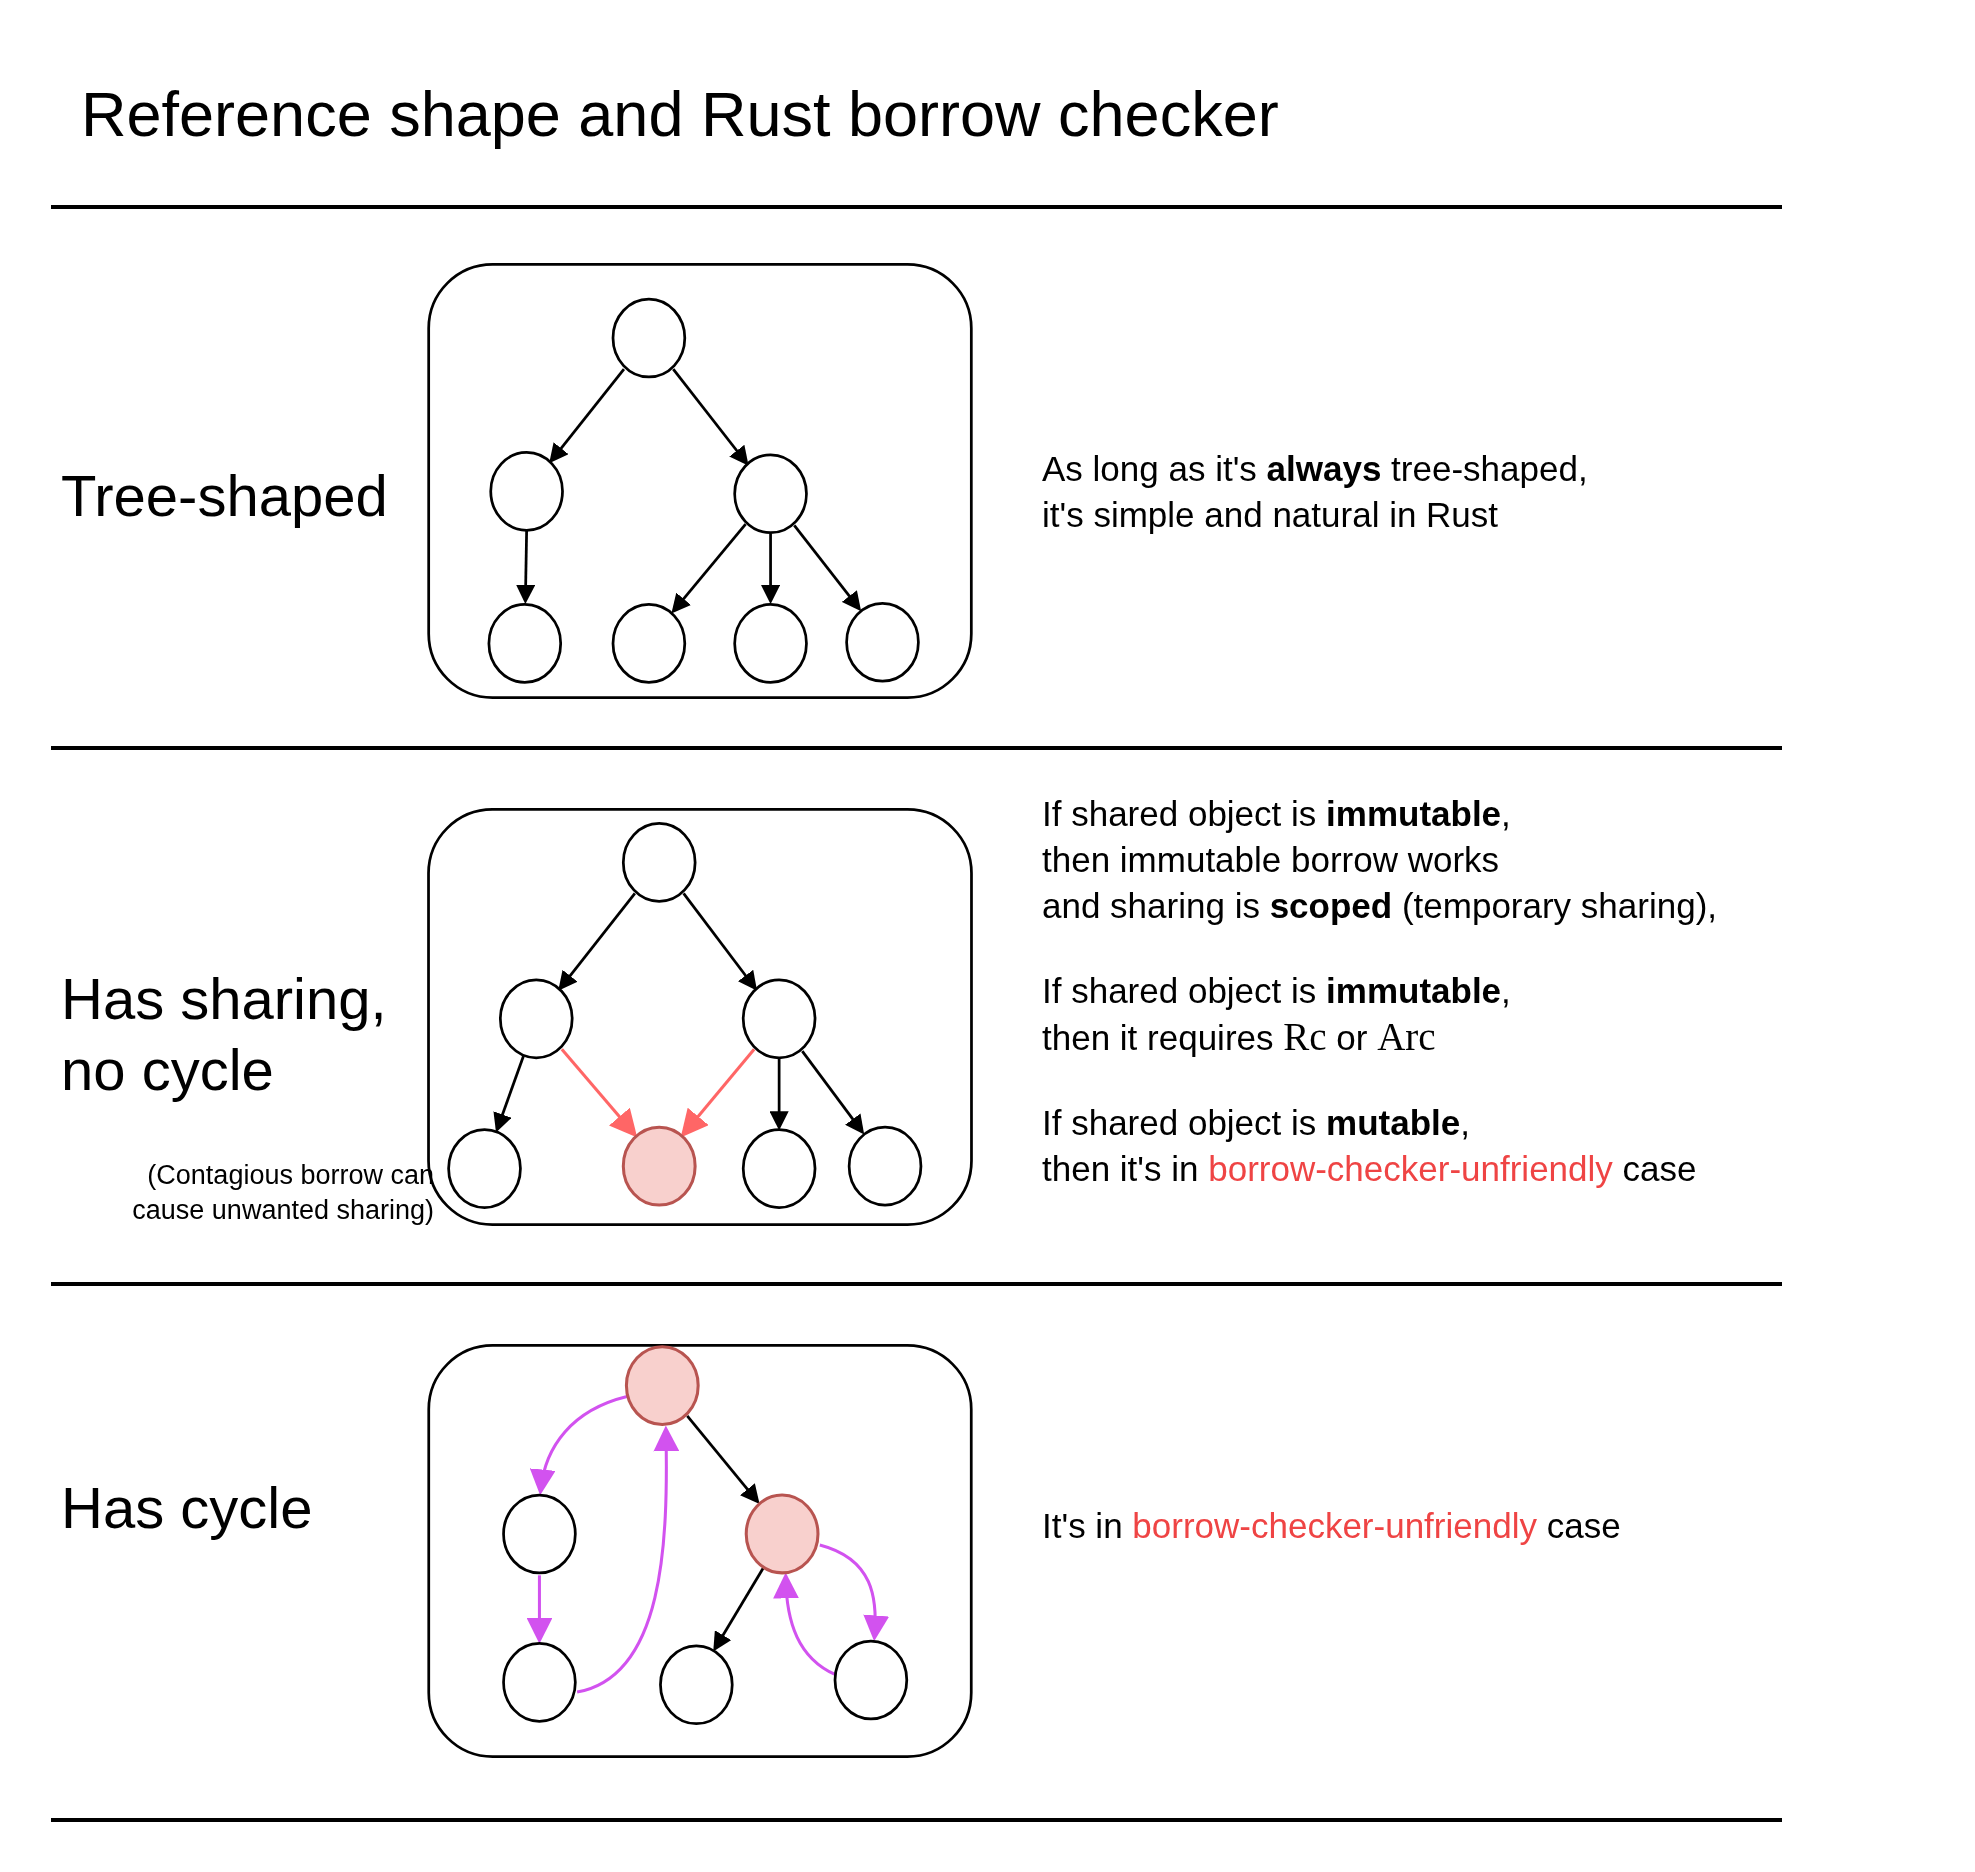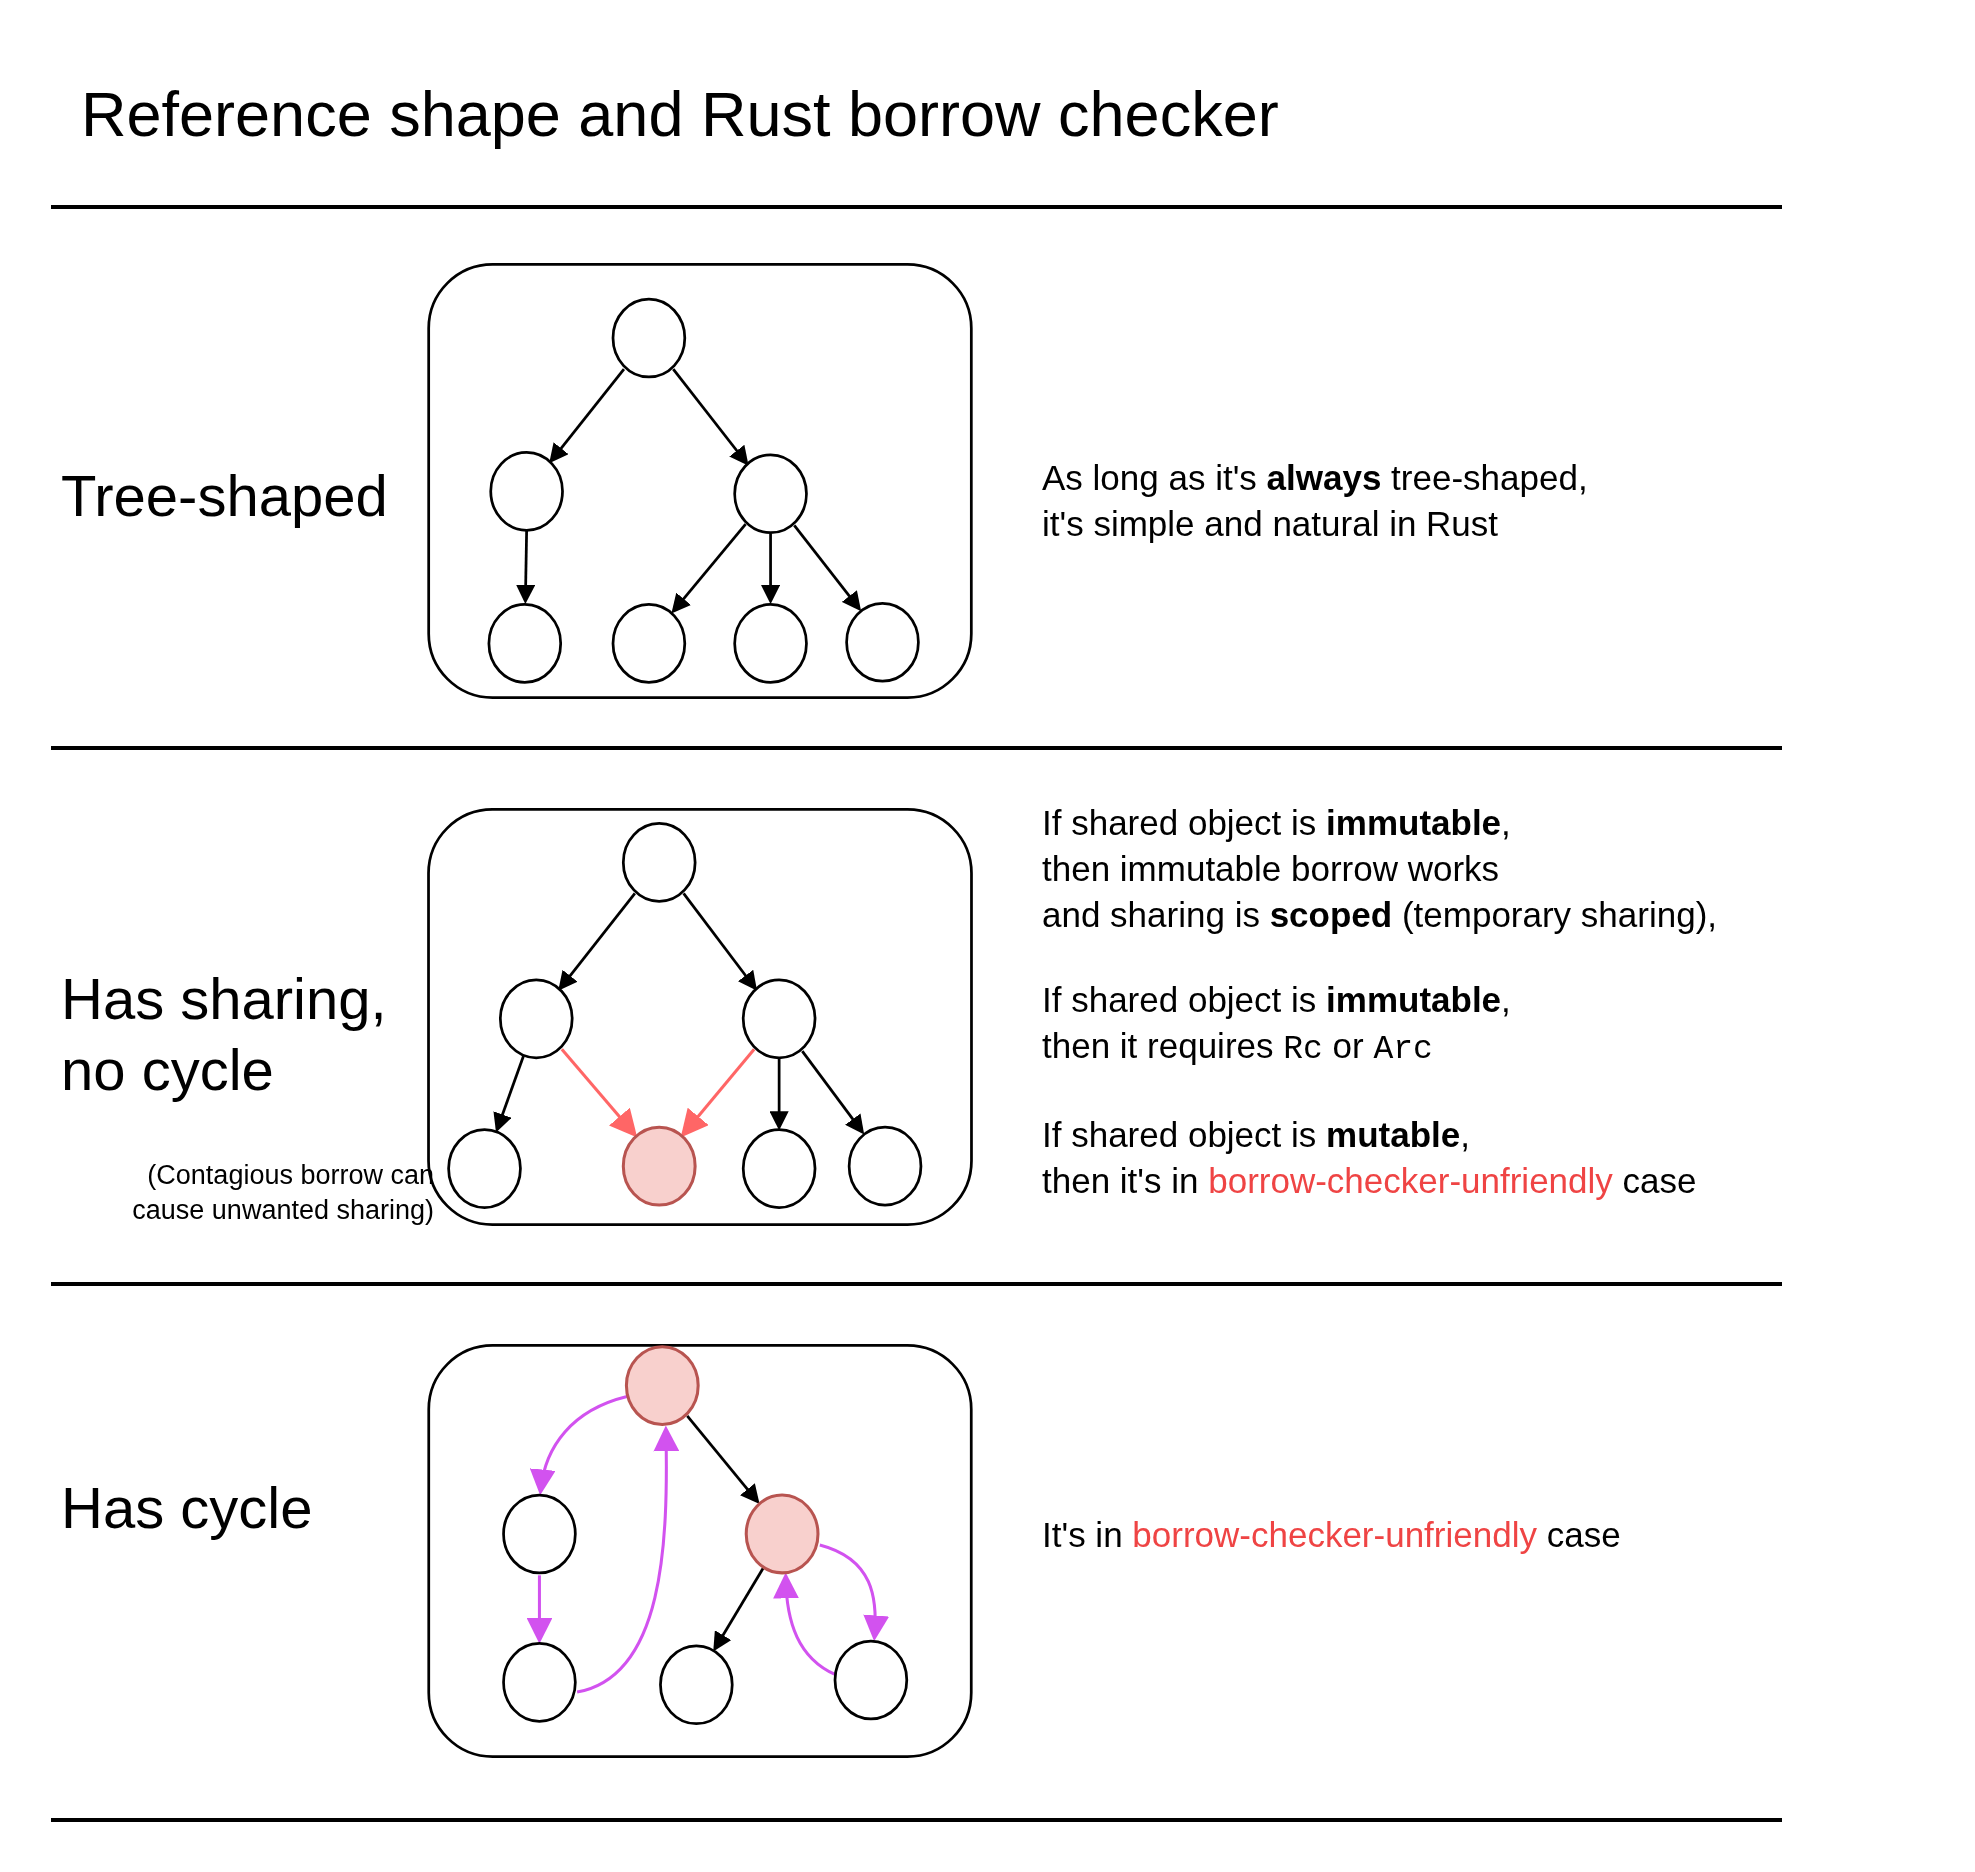--- a/index.html
+++ b/index.html
@@ -8,27 +8,27 @@
   .title{position:absolute;left:81px;top:78px;font-size:63px;font-weight:400;white-space:nowrap;}
   .divider{position:absolute;left:51px;width:1731px;height:4.3px;background:#000;}
   .d1{top:205px}.d2{top:746px}.d3{top:1282px}.d4{top:1818px}
 
   .side-label{position:absolute;left:61px;width:373px;text-align:left;
               font-size:58px;line-height:71px;white-space:nowrap;}
   .sl1{top:460px}.sl2{top:963px}.sl3{top:1472px}
   .side-note{position:absolute;left:61px;width:373px;text-align:right;
              font-size:27px;line-height:35px;top:1158px;white-space:nowrap;}
 
-  .textblock{position:absolute;left:1042px;font-size:35px;line-height:46px;white-space:nowrap;margin-top:9px;}
+  .textblock{position:absolute;left:1042px;font-size:35px;line-height:46px;white-space:nowrap;}
   .tb1{top:446px}.tb2{top:791px}.tb3{top:1503px}
   .textblock p{margin:0 0 39px 0;}
   .textblock p:last-child{margin-bottom:0;}
   .line{display:block;}
   b{font-weight:bold;}
-  .mono{font-family:Liberation Mono, monospace;font-size:33px;}
+  .mono{font-family:Liberation Serif, serif;font-size:39px;}
   .salmon{color:#ef4444;}
 
   svg.diagram{position:absolute;left:426px;}
   #dg1{top:262px}#dg2{top:807px}#dg3{top:1343px}
   .box{fill:none;stroke:#000;stroke-width:4.5px;}
   .n-w{fill:#ffffff;stroke:#000;stroke-width:4.5px;}
   .n-p{stroke-width:5px;}
   .e-b{stroke:#000;stroke-width:4.5px;fill:none;}
   .e-r{stroke-width:5px;fill:none;}
   .e-m{stroke-width:5px;fill:none;}

